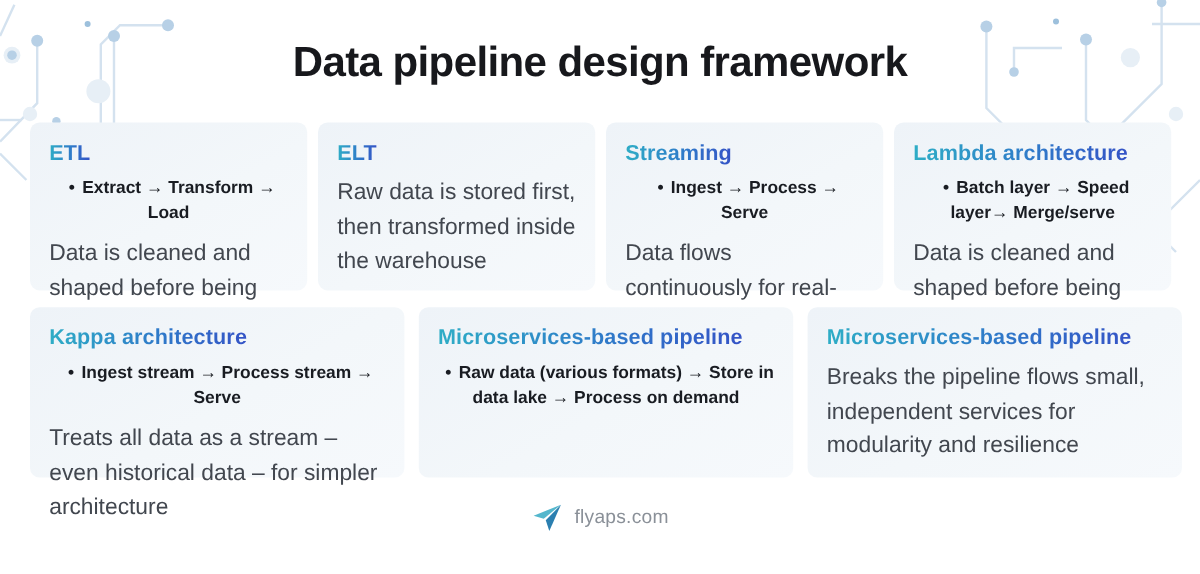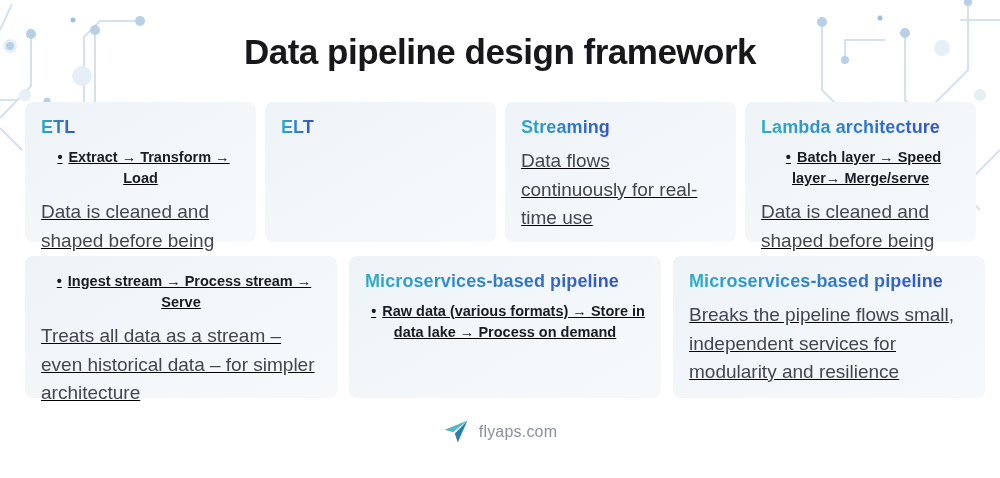--- a/index.html
+++ b/index.html
@@ -24,21 +24,20 @@
     letter-spacing: -0.5px;
     color: #17181c;
     z-index: 2;
   }
 
   .cards-row {
     position: absolute;
     left: 25px;
     display: flex;
     z-index: 1;
-    text-decoration: underline;
   }
   .row-1 { top: 102px; gap: 9px; }
   .row-2 { top: 256px; gap: 12px; }
 
   .card {
     background: linear-gradient(150deg, #eef3f8 0%, #f3f7fa 55%, #f6f9fc 100%);
     border-radius: 8px;
     padding: 15px 16px 14px 16px;
   }
   .row-1 .card { width: 231px; height: 140px; }
@@ -148,34 +147,37 @@
 <h1 class="page-title">Data pipeline design framework</h1>
 
 <div class="cards-row row-1">
   <div class="card">
     <h3 class="card-heading">ETL</h3>
     <p class="card-bullet"><span class="marker">•</span><span>Extract → Transform → Load</span></p>
     <p class="card-desc">Data is cleaned and shaped before being stored</p>
   </div>
   <div class="card">
     <h3 class="card-heading">ELT</h3>
+    <p class="card-desc">Raw data is stored first, then transformed inside the warehouse</p>
   </div>
   <div class="card">
     <h3 class="card-heading">Streaming</h3>
+    <p class="card-bullet"><span class="marker">•</span><span>Ingest → Process → Serve</span></p>
     <p class="card-desc">Data flows continuously for real-time use</p>
   </div>
   <div class="card">
     <h3 class="card-heading">Lambda architecture</h3>
     <p class="card-bullet"><span class="marker">•</span><span>Batch layer → Speed layer→ Merge/serve</span></p>
     <p class="card-desc">Data is cleaned and shaped before being stored</p>
   </div>
 </div>
 
 <div class="cards-row row-2">
   <div class="card">
+    <h3 class="card-heading">Kappa architecture</h3>
     <p class="card-bullet"><span class="marker">•</span><span>Ingest stream → Process stream → Serve</span></p>
     <p class="card-desc">Treats all data as a stream – even historical data – for simpler architecture</p>
   </div>
   <div class="card">
     <h3 class="card-heading">Microservices-based pipeline</h3>
     <p class="card-bullet"><span class="marker">•</span><span>Raw data (various formats) → Store in data lake → Process on demand</span></p>
   </div>
   <div class="card">
     <h3 class="card-heading">Microservices-based pipeline</h3>
     <p class="card-desc">Breaks the pipeline flows small, independent services for modularity and resilience</p>

